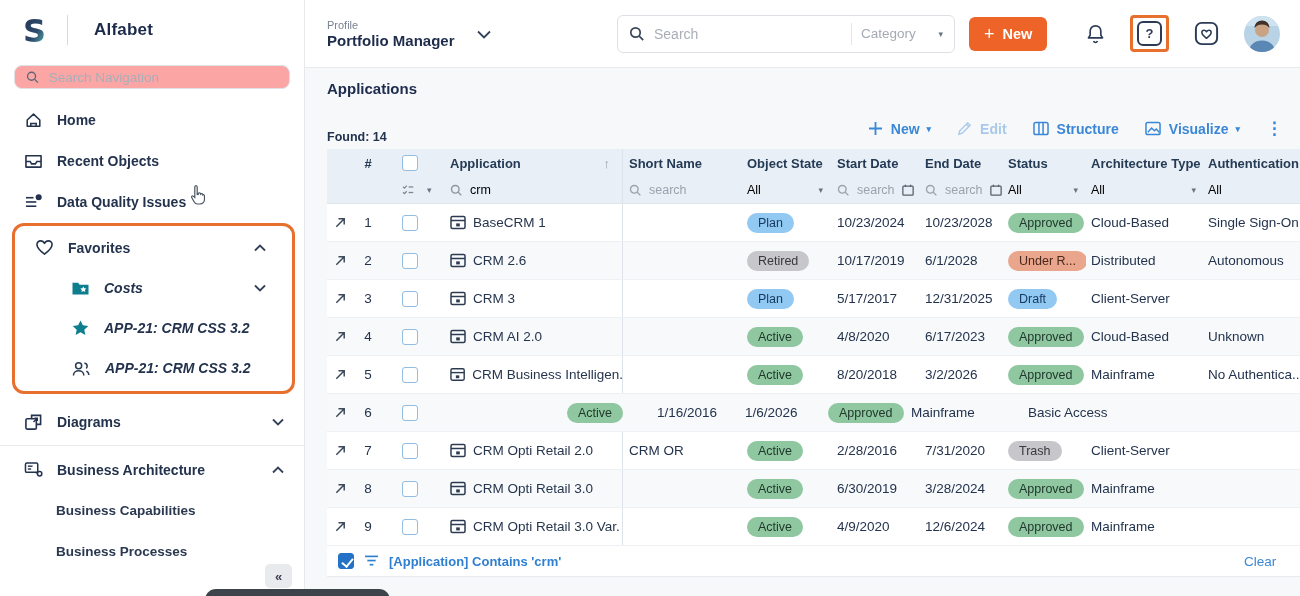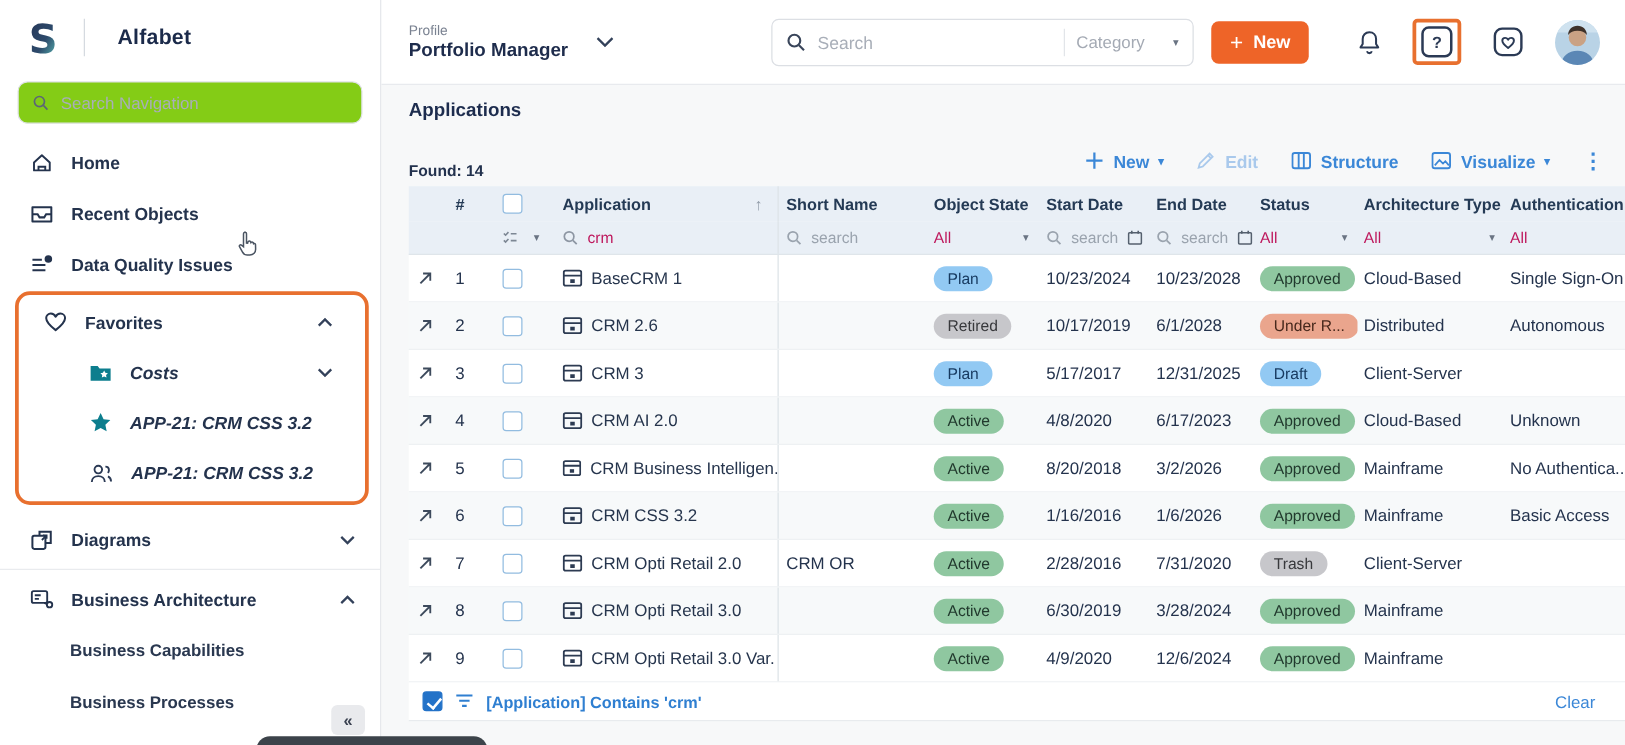--- a/index.html
+++ b/index.html
@@ -4,21 +4,21 @@
 <style>
   * { box-sizing:border-box; margin:0; padding:0; }
   html,body { width:1300px; height:596px; overflow:hidden; }
   body { display:flex; font-family:"Liberation Sans",sans-serif; background:#f7f8f9; color:#24334d; position:relative; }
 
   
   .sidebar { width:305px; min-width:305px; background:#fff; border-right:1px solid #e6e8ec; position:relative; }
   .logo-row { display:flex; align-items:center; gap:13px; padding:13px 0 6px 20px; }
   .logo-divider { width:1px; height:30px; background:#d5dae0; }
   .brand-name { font-size:17px; font-weight:700; color:#1b2a4a; letter-spacing:.2px;margin-left:13px; }
-  .nav-search { margin:12px 14px 10px; border:1px solid #dfe2e6; border-radius:8px; height:34px; display:flex; align-items:center; gap:9px; padding:0 11px; background:#84cc16; }
+  .nav-search { margin:12px 14px 10px; border:1px solid #dfe2e6; border-radius:8px; height:24px; display:flex; align-items:center; gap:9px; padding:0 11px; background:#fca5a5; }
   .nav-search input { border:none; outline:none; font-size:13.5px; width:100%; color:#4a5565; background:transparent; }
   .nav-search input::placeholder { color:#a8aeb8; }
   .nav-item { display:flex; align-items:center; gap:14px; padding:0 20px 0 24px; height:41px; font-size:14px; font-weight:700; color:#24334d; cursor:pointer; }
   .nav-item svg, .nav-sub svg { flex:none; }
   .chev { margin-left:auto; color:#33415a; display:flex; }
   .chev-up svg { transform:rotate(180deg); }
   .fav-box { margin:1px 9px 7px 12px; border:3px solid #e8702f; border-radius:12px; padding:1px 8px 3px; }
   .fav-box .nav-item { padding-left:12px; padding-right:18px; }
   .nav-sub { display:flex; align-items:center; gap:14px; padding:0 18px 0 48px; height:40px; font-size:14px; font-weight:700; color:#24334d; cursor:pointer;font-style:italic; }
   .side-divider { border-top:1px solid #e9ebee; margin:3px 0; }
@@ -73,21 +73,21 @@
   .c-status { width:82px; padding-left:4px; }
   .c-arch { width:118px; padding-left:5px; }
   .c-auth { width:130px; padding-left:4px; }
   .c-filter-lead { width:116px; padding-left:75px; gap:9px; }
   .sort-arrow { margin-left:auto; margin-right:12px; color:#939daa; font-weight:400; font-size:13px; }
   .cb { width:16px; height:16px; border:1.5px solid #92bce0; border-radius:3px; background:#fff; flex:none; cursor:pointer; }
   .cb.checked { background:#2372c8; border-color:#2372c8; position:relative; }
   .cb.checked::after { content:""; position:absolute; left:4.5px; top:1.5px; width:5px; height:9px; border:solid #fff; border-width:0 2px 2px 0; transform:rotate(40deg); }
   .filt { display:flex; align-items:center; gap:7px; color:#9aa3ae; }
   .filt .q-icon { flex:none; display:flex; }
-  .filt-val-dark { color:#be185d;text-align:right; }
+  .filt-val-dark { color:#000000;text-align:right; }
   .trow { display:flex; align-items:center; height:38px; background:#fff; border-bottom:1px solid #eef1f3; cursor:pointer; }
   .trow.alt { background:#f7f9fa; }
   .app-name { color:#26354d; font-weight:400; overflow:hidden; text-overflow:clip; white-space:nowrap; }
   .pill { display:inline-block; padding:3px 11px; border-radius:13px; font-size:12.5px; white-space:nowrap; }
   .pill.green { background:#8fc7a0; color:#21392d; }
   .pill.blue  { background:#92c9f3; color:#16395f; }
   .pill.gray  { background:#c7c7cb; color:#38393c; }
   .pill.red   { background:#eaa58d; color:#47281c; }
   .filter-bar { position:relative; width:1007px; height:31px; background:#fff; display:flex; align-items:center; gap:10px; padding-left:11px; border-bottom:1px solid #e8ebee; }
   .filter-text { color:#2f7fd1; font-size:13px; font-weight:600; }
@@ -581,28 +581,20 @@
           <div class="trow alt">
             <div class="cell c-arrow">
               <svg width="13" height="13" viewBox="0 0 14 14">
                 <path d="M2.5 11.5 L11 3 M4.8 3 H11 V9.2" fill="none" stroke="#3d4a5c" stroke-width="1.6"></path>
               </svg>
             </div>
             <div class="cell c-num">6</div>
             <div class="cell c-check">
               <span class="cb"></span>
             </div>
-            <div class="cell c-app">
-              <svg width="16" height="15" viewBox="0 0 16 15">
-                <rect x="1" y="1.5" width="14" height="12" rx="1.5" fill="none" stroke="#2d3b52" stroke-width="1.5"></rect>
-                <line x1="1" y1="5.5" x2="15" y2="5.5" stroke="#2d3b52" stroke-width="1.5"></line>
-                <rect x="6.2" y="8.4" width="3.6" height="3" fill="#2d3b52"></rect>
-              </svg>
-              <span class="app-name">CRM CSS 3.2</span>
-            </div>
             <div class="cell c-short"></div>
             <div class="cell c-state">
               <span class="pill green">Active</span>
             </div>
             <div class="cell c-start">1/16/2016</div>
             <div class="cell c-end">1/6/2026</div>
             <div class="cell c-status">
               <span class="pill green">Approved</span>
             </div>
             <div class="cell c-arch">Mainframe</div>

